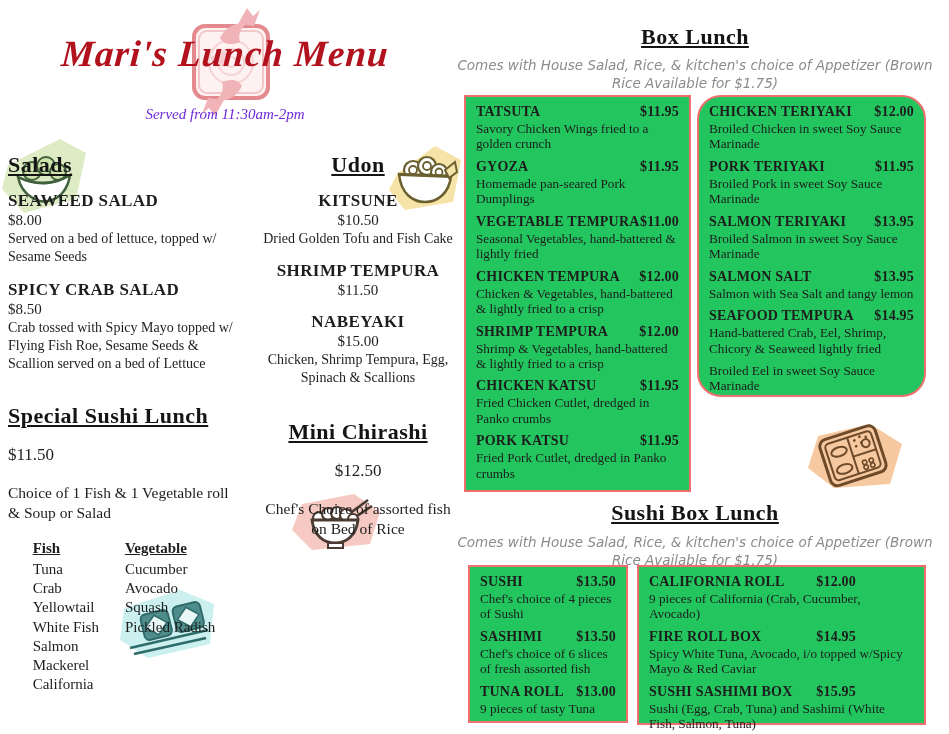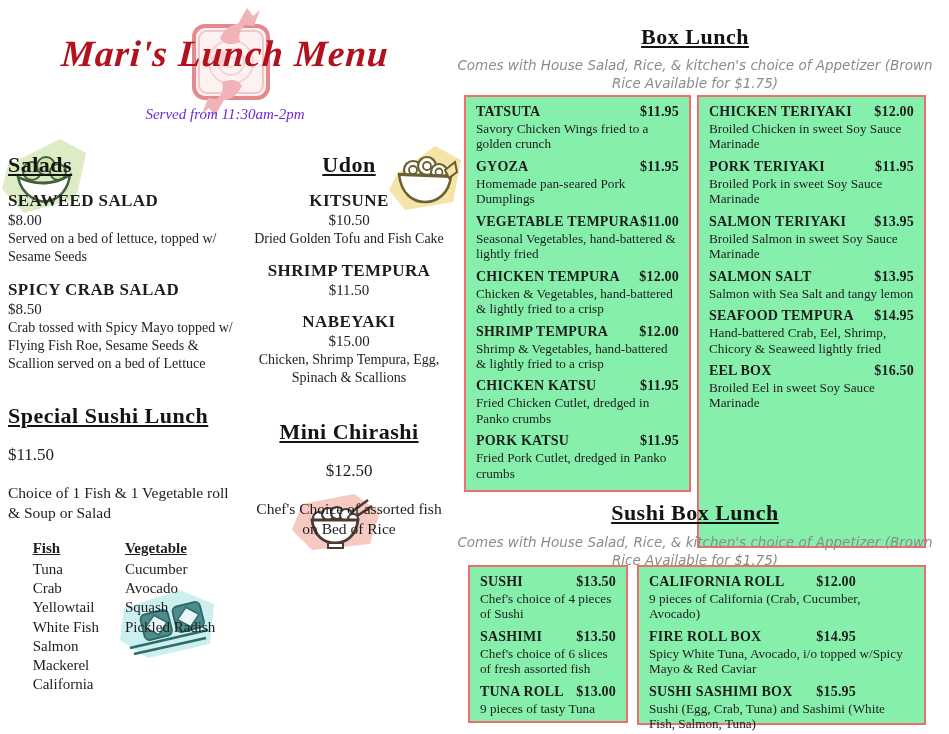--- a/index.html
+++ b/index.html
@@ -18,21 +18,21 @@
   .menu-title {
     position:absolute; left:50px; top:32px; width:350px; text-align:center;
     font-size:37px; font-weight:700; font-style:italic; color:#b2121d;
     letter-spacing:1px; transform:skewX(-4deg); white-space:nowrap;
   }
   .served {
     position:absolute; left:60px; top:106px; width:330px; text-align:center;
     font-style:italic; font-size:15px; color:#6d28d9;
   }
   .col-a { position:absolute; left:8px;   top:152px; width:232px; text-align:left; }
-  .col-b { position:absolute; left:248px; top:152px; width:202px; text-align:center; }
+  .col-b { position:absolute; left:257px; top:152px; width:202px; text-align:center; }
 
   .item-name  { font-weight:700; font-size:17px; letter-spacing:.4px; margin-top:13px; }
   .item-price { font-size:15px; margin-top:1px; }
   .item-desc  { font-size:14px; line-height:1.28; margin-top:1px; }
 
   .gap-lg { margin-top:30px; }
   .big-price { font-size:17px; margin-top:16px; }
   .choice-desc { font-size:15.5px; line-height:1.3; margin-top:18px; }
 
   .fish-veg { display:flex; justify-content:center; gap:26px; margin-top:16px; }
@@ -42,23 +42,23 @@
   
   .bl-head  { position:absolute; left:455px; top:24px;  width:480px; text-align:center; }
   .bl-sub   { position:absolute; left:457px; top:57px;  width:476px; text-align:center;
               font-family:"DejaVu Sans", sans-serif; font-style:italic;
               font-size:13.5px; line-height:1.3; color:#8b8b8b; }
   .sbl-head { position:absolute; left:455px; top:500px; width:480px; text-align:center; }
   .sbl-sub  { position:absolute; left:457px; top:534px; width:476px; text-align:center;
               font-family:"DejaVu Sans", sans-serif; font-style:italic;
               font-size:13.5px; line-height:1.3; color:#8b8b8b; }
 
-  .redbox { position:absolute; border:2px solid #f26e6e; background:#86efac; padding:7px 10px 4px 10px; }
+  .redbox { position:absolute; border:2px solid #f26e6e; background:#22c55e; padding:7px 10px 4px 10px; }
   .box-bl-left  { left:464px; top:95px;  width:227px; height:397px; }
-  .box-bl-right { left:697px; top:95px;  width:229px; height:453px; }
+  .box-bl-right { left:697px; top:95px;  width:229px; height:302px;border-radius:24px; }
   .box-sb-left  { left:468px; top:565px; width:160px; height:158px; }
   .box-sb-right { left:637px; top:565px; width:289px; height:160px; }
 
   .bl-item { margin-bottom:7px; }
   .bl-row  { display:flex; justify-content:space-between; align-items:baseline;
              font-weight:700; font-size:14px; letter-spacing:.2px; }
   .bl-desc { font-size:13.2px; line-height:1.17; margin-top:1px; }
   .box-sb-right .bl-row { padding-right:58px;gap:15px; }
 
   
@@ -329,24 +329,20 @@
       <div class="bl-desc">Salmon with Sea Salt and tangy lemon</div>
     </div>
     <div class="bl-item">
       <div class="bl-row">
           <span>SEAFOOD TEMPURA</span>
           <span>$14.95</span>
         </div>
       <div class="bl-desc">Hand-battered Crab, Eel, Shrimp, Chicory &amp; Seaweed lightly fried</div>
     </div>
     <div class="bl-item">
-      <div class="bl-row">
-          <span>EEL BOX</span>
-          <span>$16.50</span>
-        </div>
       <div class="bl-desc">Broiled Eel in sweet Soy Sauce Marinade</div>
     </div>
   </div>
 
   <div class="sbl-head">
     <span class="section-head">Sushi Box Lunch</span>
   </div>
   <div class="sbl-sub">Comes with House Salad, Rice, &amp; kitchen's choice of Appetizer (Brown Rice Available for $1.75)</div>
 
   <div class="redbox box-sb-left">

